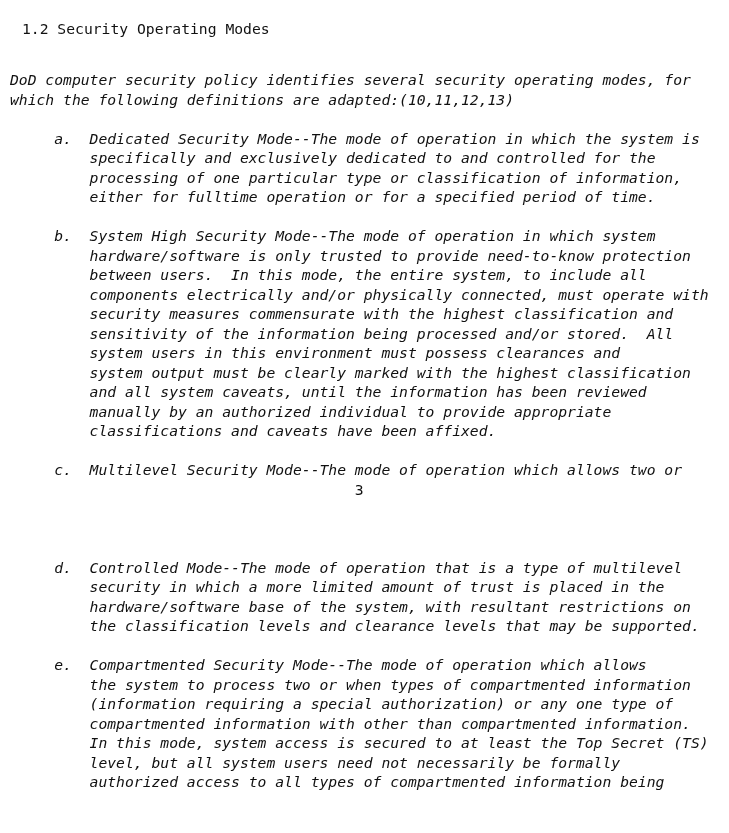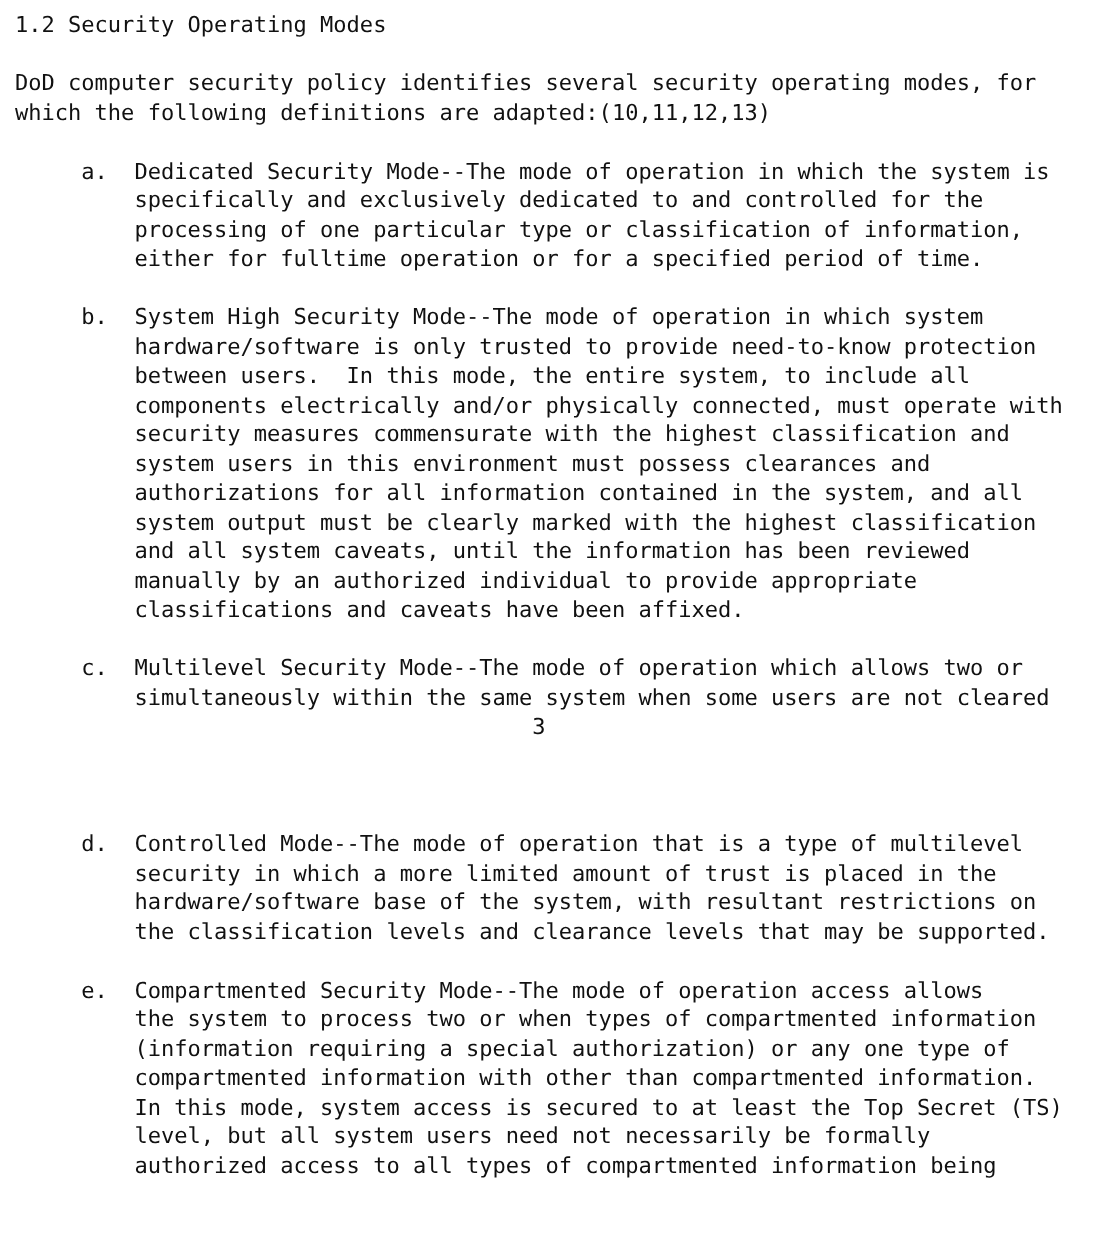--- a/index.html
+++ b/index.html
@@ -32,31 +32,32 @@
     letter-spacing: 0;
   }
   .blank {
     white-space: pre;
     margin: 0;
     padding: 0;
     height: 19.5px;
   }
   .heading {
     white-space: pre;
-    margin: 0;
+    margin: 12px;
     padding: 0;
   }
   .pagenum {
     white-space: pre;
     margin: 0;
     padding: 0;
   }
   .block {
     margin: 0;
     padding: 0;
+    font-style: italic;
   }
 </style>
 </head>
 <body>
 
 <div class="page">
 
   <div class="heading">1.2 Security Operating Modes</div>
 
   <div class="blank"></div>
@@ -76,52 +77,51 @@
   </div>
 
   <div class="blank"></div>
 
   <div class="block">
     <div class="line">     b.  System High Security Mode--The mode of operation in which system</div>
     <div class="line">         hardware/software is only trusted to provide need-to-know protection</div>
     <div class="line">         between users.  In this mode, the entire system, to include all</div>
     <div class="line">         components electrically and/or physically connected, must operate with</div>
     <div class="line">         security measures commensurate with the highest classification and</div>
+    <div class="line">         sensitivity of the information being processed and/or stored.  All</div>
     <div class="line">         system users in this environment must possess clearances and</div>
-    <div class="line">         authorizations for all information contained in the system, and all</div>
     <div class="line">         system output must be clearly marked with the highest classification</div>
     <div class="line">         and all system caveats, until the information has been reviewed</div>
     <div class="line">         manually by an authorized individual to provide appropriate</div>
     <div class="line">         classifications and caveats have been affixed.</div>
   </div>
 
   <div class="blank"></div>
 
   <div class="block">
     <div class="line">     c.  Multilevel Security Mode--The mode of operation which allows two or</div>
-    <div class="line">         simultaneously within the same system when some users are not cleared</div>
   </div>
 
   <div class="pagenum">                                       3</div>
 
   <div class="blank"></div>
   <div class="blank"></div>
   <div class="blank"></div>
 
   <div class="block">
     <div class="line">     d.  Controlled Mode--The mode of operation that is a type of multilevel</div>
     <div class="line">         security in which a more limited amount of trust is placed in the</div>
     <div class="line">         hardware/software base of the system, with resultant restrictions on</div>
     <div class="line">         the classification levels and clearance levels that may be supported.</div>
   </div>
 
   <div class="blank"></div>
 
   <div class="block">
-    <div class="line">     e.  Compartmented Security Mode--The mode of operation access allows</div>
+    <div class="line">     e.  Compartmented Security Mode--The mode of operation which allows</div>
     <div class="line">         the system to process two or when types of compartmented information</div>
     <div class="line">         (information requiring a special authorization) or any one type of</div>
     <div class="line">         compartmented information with other than compartmented information.</div>
     <div class="line">         In this mode, system access is secured to at least the Top Secret (TS)</div>
     <div class="line">         level, but all system users need not necessarily be formally</div>
     <div class="line">         authorized access to all types of compartmented information being</div>
 
   </div>
 
 </div>

